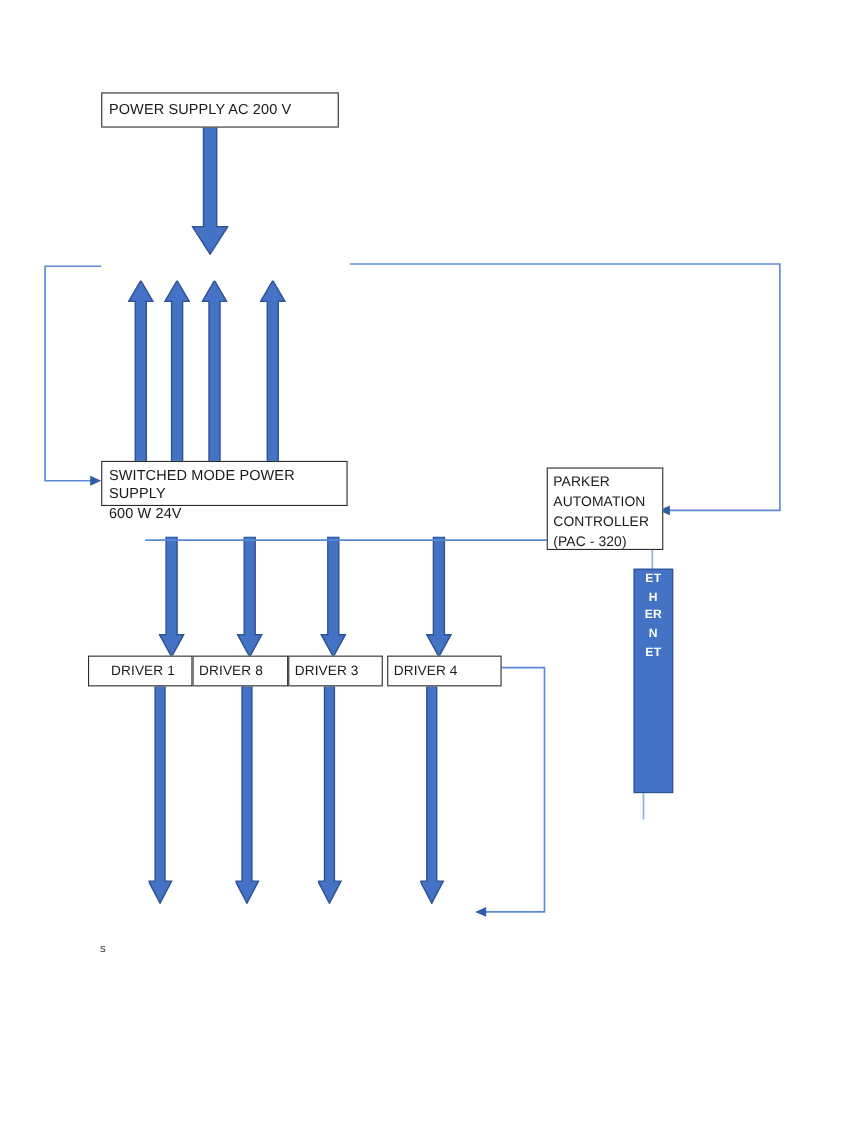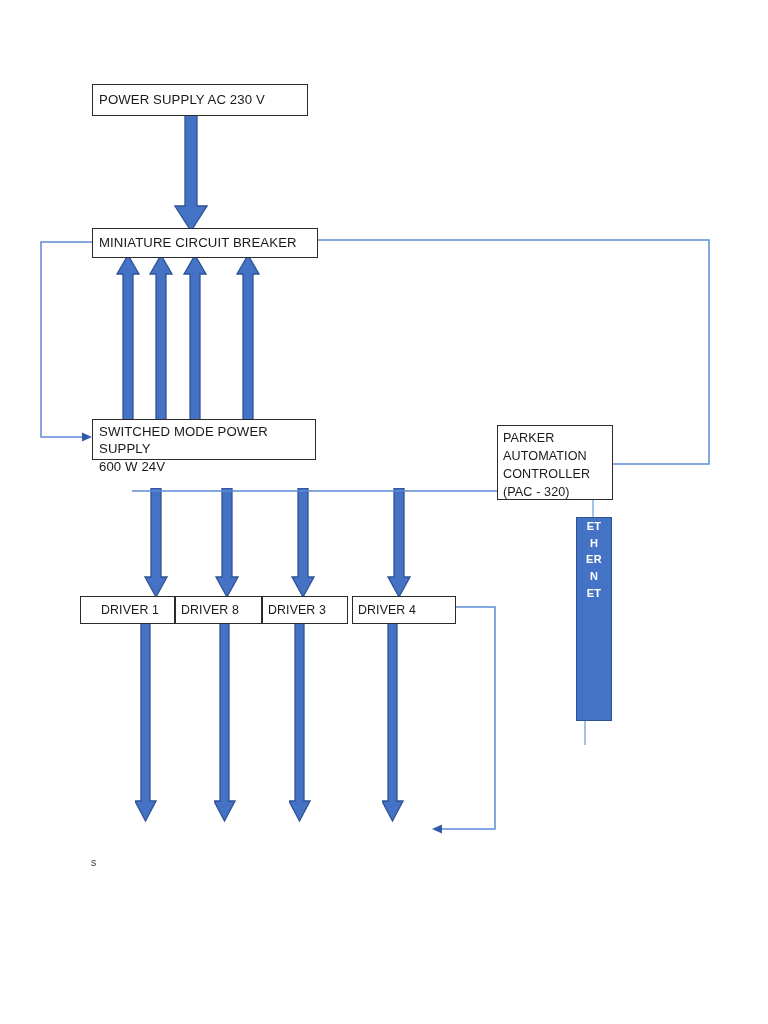--- a/index.html
+++ b/index.html
@@ -47,21 +47,21 @@
   }
   #box-mcb .box-label { padding-left: 6px; }
 
   #box-smps {
     left: 92px; top: 419px; width: 224px; height: 41px;
     align-items: flex-start;
   }
   #box-smps .box-label { padding: 3px 0 0 6px; }
 
   #box-pac {
-    left: 497px; top: 425px; width: 116px; height: 75px;
+    left: 497px; top: 425px; width: 106px; height: 75px;
   }
   #box-pac .box-label { padding: 4px 0 0 5px; font-size: 12.6px; line-height: 1.42; }
 
   .driver-box {
     position: absolute;
     top: 596px;
     height: 28px;
     box-sizing: border-box;
     background: #ffffff;
     border: 1.4px solid #2b2b2b;
@@ -180,26 +180,23 @@
     <path d="M 5,0 L 5,26" fill="none" stroke="#8fb3e3" stroke-width="1.6"></path>
   </svg>
 
   <svg class="thin-svg" style="left:425px; top:598px;" width="80" height="240" viewBox="0 0 80 240">
     <path d="M 16,9 L 70,9 L 70,231 L 16,231" fill="none" stroke="#5b8ad4" stroke-width="1.5"></path>
     <polygon points="7,9 17,4.5 17,13.5" fill="#2f5ca8"></polygon>
     <polygon points="7,231 17,226.5 17,235.5" fill="#2f5ca8"></polygon>
   </svg>
 
   <div class="box" id="box-power-supply">
-    <span class="box-label">POWER SUPPLY AC 230 V</span>
-  </div>
-
-  <div class="box" id="box-mcb">
-    <span class="box-label">MINIATURE CIRCUIT BREAKER</span>
-  </div>
+    <span class="box-label">POWER SUPPLY AC 200 V</span>
+  </div>
+
 
   <div class="box" id="box-smps">
     <span class="box-label">SWITCHED MODE POWER SUPPLY
      600 W    24V</span>
   </div>
 
   <div class="box" id="box-pac">
     <span class="box-label">PARKER
 AUTOMATION
 CONTROLLER

